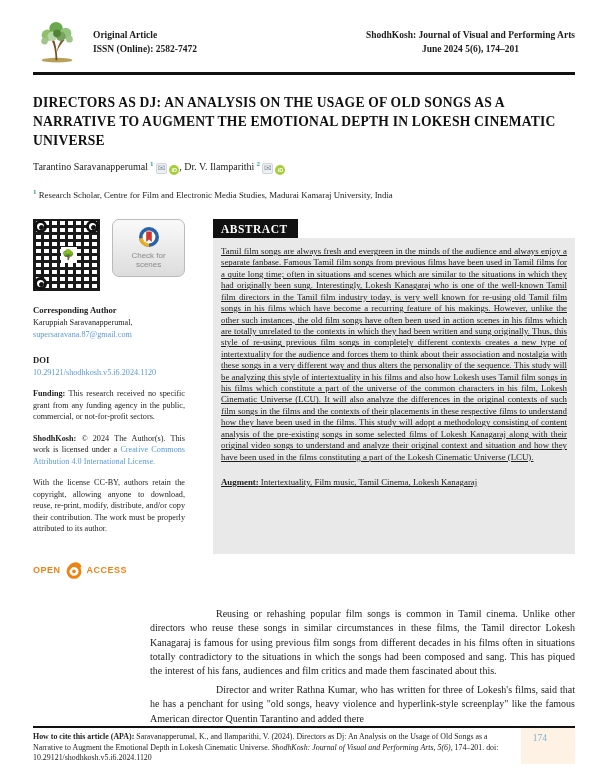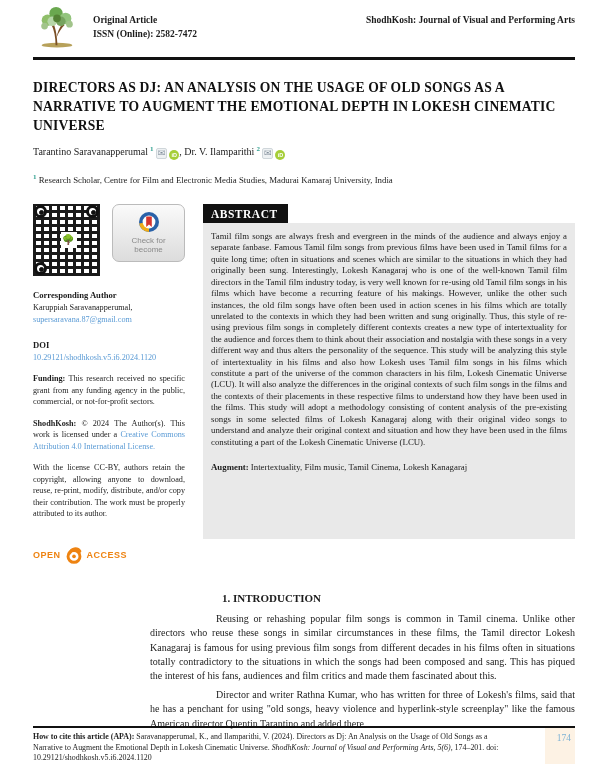--- a/index.html
+++ b/index.html
@@ -5,41 +5,41 @@
   * { margin: 0; padding: 0; box-sizing: border-box; }
   html, body { background: #fff; }
   body { font-family: "Liberation Serif", serif; color: #1c1c1c; }
   .page {
     position: relative;
     width: 600px; height: 775px;
     margin: 0 auto;
     background: #ffffff;
     overflow: hidden;
   }
-  .content { padding: 5px 25px 0 33px; }
+  .content { padding: 20px 25px 0 33px; }
 
   
   .hdr { display: flex; align-items: flex-start; padding-bottom: 8px; border-bottom: 3px solid #111; }
   .hdr-logo { width: 48px; height: 44px; flex: 0 0 48px; margin-right: 12px; }
   .hdr-left { font-size: 9.5px; font-weight: 700; line-height: 1.5; padding-top: 8px; }
   .hdr-right { margin-left: auto; text-align: center; font-size: 9.5px; font-weight: 700; line-height: 1.5; padding-top: 8px; }
 
   
   .title { margin-top: 18px; font-size: 13.6px; font-weight: 700; line-height: 1.4; letter-spacing: 0.2px; color: #111; }
   .authors { margin-top: 10px; font-size: 10px; }
   .author { white-space: nowrap; }
   .sup { font-size: 7px; vertical-align: super; color: #2e9e8e; font-weight: 700; }
   .mail-ic { display: inline-block; font-size: 9px; color: #7d8globalea; color: #7f8c99; background: #eef1f3; border: 1px solid #cfd6da; border-radius: 2px; line-height: 9px; padding: 0 1px; vertical-align: -1px; }
   .orcid-ic { display: inline-block; width: 10px; height: 10px; border-radius: 50%; background: #a6ce39; color: #fff; font-family: "Liberation Sans", sans-serif; font-size: 5.5px; font-weight: 700; text-align: center; line-height: 10px; vertical-align: -2px; }
   .affils { margin-top: 12px; font-size: 8.8px; line-height: 1.55; }
 
   
   .cols { display: flex; margin-top: 16px; }
   .col-left { flex: 0 0 152px; width: 152px; font-size: 8.2px; line-height: 1.4; }
-  .col-right { flex: 1; margin-left: 18px; }
+  .col-right { flex: 1; margin-left: 28px; text-decoration: underline; }
 
   .qr-row { display: flex; align-items: flex-start; }
   .qr {
     position: relative; width: 72px; height: 72px; background: #fff;
     background-image:
       repeating-linear-gradient(0deg, #1a1a1a 0 3px, transparent 3px 7px),
       repeating-linear-gradient(90deg, #1a1a1a 0 3px, transparent 3px 8px),
       repeating-linear-gradient(45deg, #fff 0 2px, transparent 2px 9px);
   }
   .qr-finder { position: absolute; width: 13px; height: 13px; border-radius: 50%; background: #fff; border: 3px solid #111; }
@@ -72,21 +72,21 @@
 
   
   .body-col { margin-left: 117px; width: 425px; margin-top: 26px; }
   .sec-h { font-size: 11px; font-weight: 700; margin-left: 72px; }
   .body-p { margin-top: 8px; font-size: 10px; line-height: 1.44; text-align: justify; text-indent: 66px; }
   .body-p + .body-p { margin-top: 4px; }
 
   
   .ftr { position: absolute; left: 33px; right: 25px; top: 726px; border-top: 2.5px solid #111; display: flex; }
   .ftr-cite { width: 482px; padding-top: 4px; font-size: 7.9px; line-height: 1.35; color: #222; }
-  .ftr-pageno { margin-left: auto; margin-top: 0; background: #fdf2e4; color: #7fb3d5; font-size: 9.5px; padding: 5px 4px 18px 12px; }
+  .ftr-pageno { margin-left: auto; margin-top: 0; background: #fdf2e4; color: #7fb3d5; font-size: 9.5px; padding: 5px 28px 18px 12px; }
 </style>
 </head>
 <body>
 
 <div class="page">
   <div class="content">
 
     <div class="hdr">
       <svg class="hdr-logo" viewBox="0 0 50 46">
         <ellipse cx="25" cy="42" rx="16" ry="2.5" fill="#b7a15a"></ellipse>
@@ -100,20 +100,21 @@
         <circle cx="12" cy="22" r="3.5" fill="#a2c48b"></circle>
         <circle cx="38" cy="20" r="3.5" fill="#a2c48b"></circle>
         <circle cx="25" cy="14" r="4" fill="#548235"></circle>
       </svg>
       <div class="hdr-left">
         <div>Original Article</div>
         <div>ISSN (Online): 2582-7472</div>
       </div>
       <div class="hdr-right">
         <div>ShodhKosh: Journal of Visual and Performing Arts</div>
+        <div>June 2024 5(6), 174–201</div>
       </div>
     </div>
 
     <div class="title">DIRECTORS AS DJ: AN ANALYSIS ON THE USAGE OF OLD SONGS AS A NARRATIVE TO AUGMENT THE EMOTIONAL DEPTH IN LOKESH CINEMATIC UNIVERSE</div>
 
     <div class="authors">
       <span class="author"><span>Tarantino Saravanapperumal</span> <span class="sup">1</span> <span class="mail-ic">✉</span> <span class="orcid-ic">iD</span></span><span>, </span><span class="author"><span>Dr. V. Ilamparithi</span> <span class="sup">2</span> <span class="mail-ic">✉</span> <span class="orcid-ic">iD</span></span>
     </div>
 
     <div class="affils">
@@ -130,21 +131,21 @@
             <div class="qr-finder qr-f-bl"></div>
             <div class="qr-center">🌳</div>
           </div>
           <div class="crossmark">
             <svg width="24" height="24" viewBox="0 0 24 24">
               <circle cx="12" cy="12" r="10" fill="#2a62a8"></circle>
               <path d="M12 12 L2.2 13.5 A10 10 0 0 0 12 22 Z" fill="#f0ad1a"></path>
               <circle cx="12" cy="12" r="6.4" fill="#ffffff"></circle>
               <path d="M9.2 6.5 h5.6 v10.5 l-2.8 -2.4 l-2.8 2.4 Z" fill="#d5352f"></path>
             </svg>
-            <div class="crossmark-txt">Check for become</div>
+            <div class="crossmark-txt">Check for scenes</div>
           </div>
         </div>
 
         <div class="sb-h">Corresponding Author</div>
         <div class="sb-t">Karuppiah Saravanapperumal,</div>
         <div class="sb-t"><a href="#" class="link">supersaravana.87@gmail.com</a></div>
 
         <div class="sb-h">DOI</div>
         <div class="sb-t"><a href="#" class="link">10.29121/shodhkosh.v5.i6.2024.1120</a></div>
 
@@ -168,21 +169,20 @@
       <div class="col-right">
         <div class="abs-bar">ABSTRACT</div>
         <div class="abs-box">
           <div class="abs-text">Tamil film songs are always fresh and evergreen in the minds of the audience and always enjoy a separate fanbase. Famous Tamil film songs from previous films have been used in Tamil films for a quite long time; often in situations and scenes which are similar to the situations in which they had originally been sung. Interestingly, Lokesh Kanagaraj who is one of the well-known Tamil film directors in the Tamil film industry today, is very well known for re-using old Tamil film songs in his films which have become a recurring feature of his makings. However, unlike the other such instances, the old film songs have often been used in action scenes in his films which are totally unrelated to the contexts in which they had been written and sung originally. Thus, this style of re-using previous film songs in completely different contexts creates a new type of intertextuality for the audience and forces them to think about their association and nostalgia with these songs in a very different way and thus alters the personality of the sequence. This study will be analyzing this style of intertextuality in his films and also how Lokesh uses Tamil film songs in his films which constitute a part of the universe of the common characters in his film, Lokesh Cinematic Universe (LCU). It will also analyze the differences in the original contexts of such film songs in the films and the contexts of their placements in these respective films to understand how they have been used in the films. This study will adopt a methodology consisting of content analysis of the pre-existing songs in some selected films of Lokesh Kanagaraj along with their original video songs to understand and analyze their original context and situation and how they have been used in the films constituting a part of the Lokesh Cinematic Universe (LCU).</div>
           <div class="abs-keywords"><span class="sb-label">Augment:</span><span> Intertextuality, Film music, Tamil Cinema, Lokesh Kanagaraj</span></div>
         </div>
       </div>
     </div>
 
     <div class="body-col">
-      <div class="sec-h">1. INTRODUCTION</div>
       <div class="body-p">Reusing or rehashing popular film songs is common in Tamil cinema. Unlike other directors who reuse these songs in similar circumstances in these films, the Tamil director Lokesh Kanagaraj is famous for using previous film songs from different decades in his films often in situations totally contradictory to the situations in which the songs had been composed and sang. This has piqued the interest of his fans, audiences and film critics and made them fascinated about this.</div>
       <div class="body-p">Director and writer Rathna Kumar, who has written for three of Lokesh's films, said that he has a penchant for using "old songs, heavy violence and hyperlink-style screenplay" like the famous American director Quentin Tarantino and added there</div>
     </div>
 
   </div>
 
   <div class="ftr">
     <div class="ftr-cite"><span class="sb-label">How to cite this article (APA):</span><span> Saravanapperumal, K., and Ilamparithi, V. (2024). Directors as Dj: An Analysis on the Usage of Old Songs as a Narrative to Augment the Emotional Depth in Lokesh Cinematic Universe. </span><i>ShodhKosh: Journal of Visual and Performing Arts, 5(6),</i><span> 174–201. doi:   10.29121/shodhkosh.v5.i6.2024.1120</span></div>
     <div class="ftr-pageno">174</div>
   </div>

